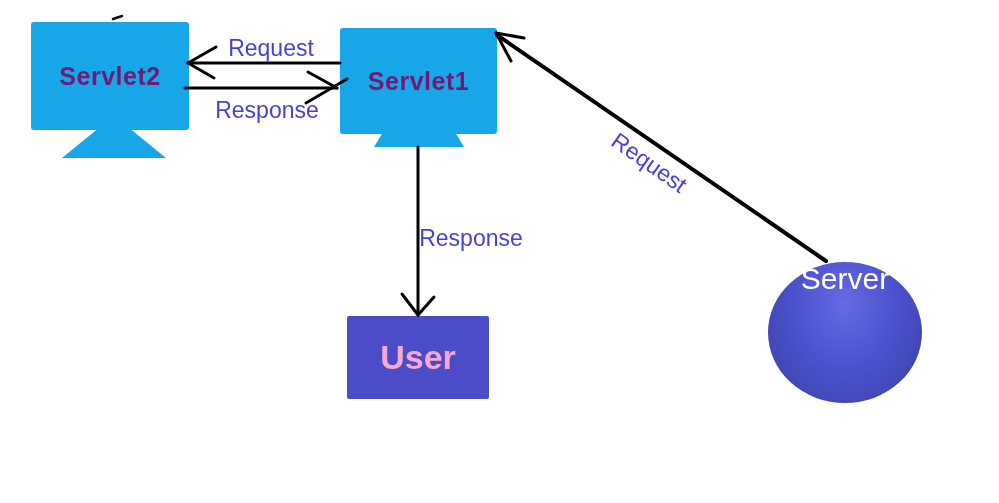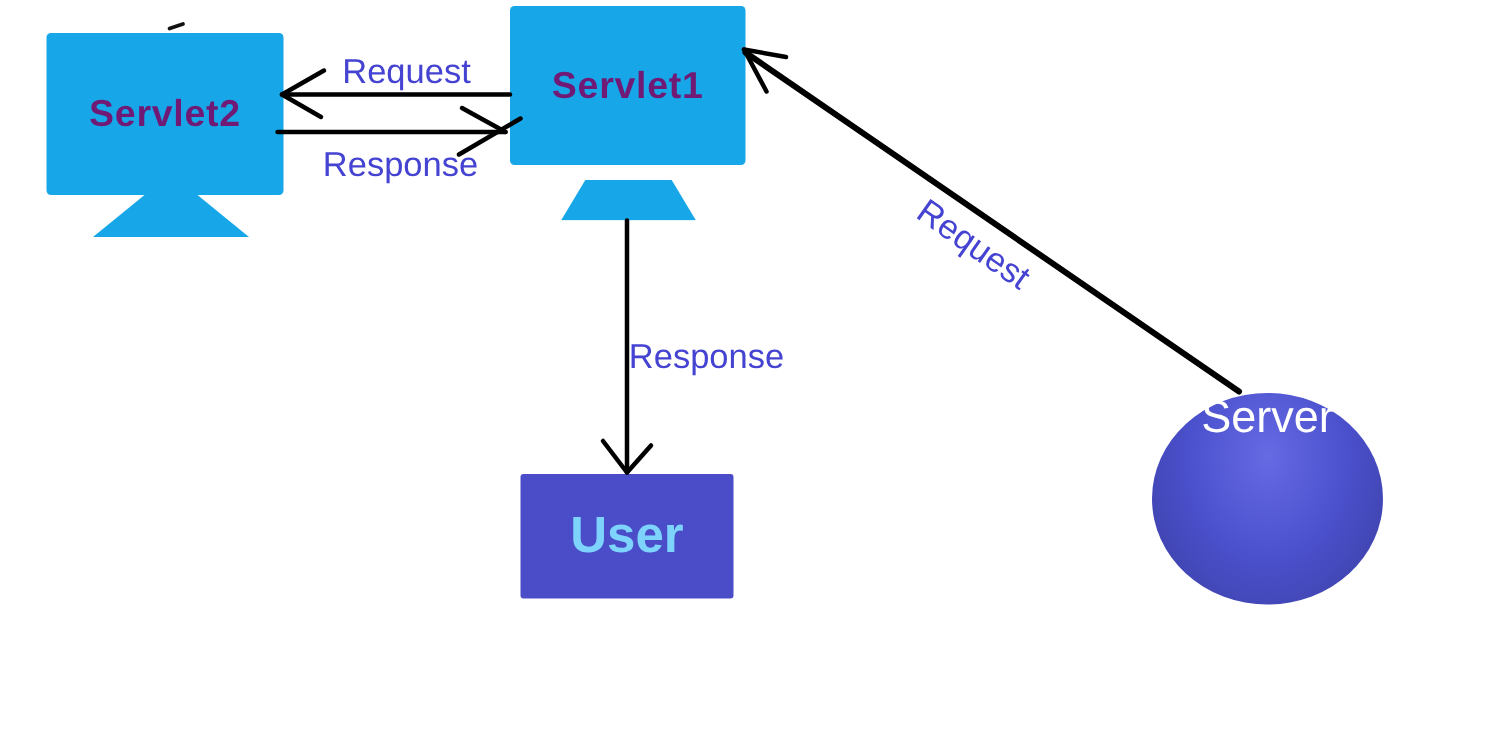--- a/index.html
+++ b/index.html
@@ -40,21 +40,21 @@
     position: absolute;
     left: 347px; top: 316px;
     width: 142px; height: 83px;
     background: #4a4cc8;
     border-radius: 2px;
     display: flex;
     align-items: center;
     justify-content: center;
   }
   .user-label {
-    color: #7dd3fc;
+    color: #f9a8d4;
     font-size: 34px;
     font-weight: bold;
   }
   .server-sphere {
     position: absolute;
     left: 768px; top: 262px;
     width: 154px; height: 141px;
     border-radius: 50%;
     background: radial-gradient(ellipse at 50% 30%, #666ae3 0%, #4b50cd 48%, #3a3e9f 100%);
     display: flex;
@@ -91,21 +91,21 @@
 </head>
 <body>
 
 <div class="canvas">
 
   <div class="monitor-body" style="left:31px; top:22px; width:158px; height:108px;">
     <span class="monitor-label">Servlet2</span>
   </div>
   <div class="monitor-stand stand-a" style="left:62px; top:130px; width:104px; height:28px;"></div>
 
-  <div class="monitor-body" style="left:340px; top:4px; width:157px; height:106px;">
+  <div class="monitor-body" style="left:340px; top:28px; width:157px; height:106px;">
     <span class="monitor-label">Servlet1</span>
   </div>
   <div class="monitor-stand stand-b" style="left:374px; top:120px; width:90px; height:27px;"></div>
 
   <div class="user-box">
     <span class="user-label">User</span>
   </div>
 
   <div class="server-sphere">
     <span class="server-label">Server</span>

